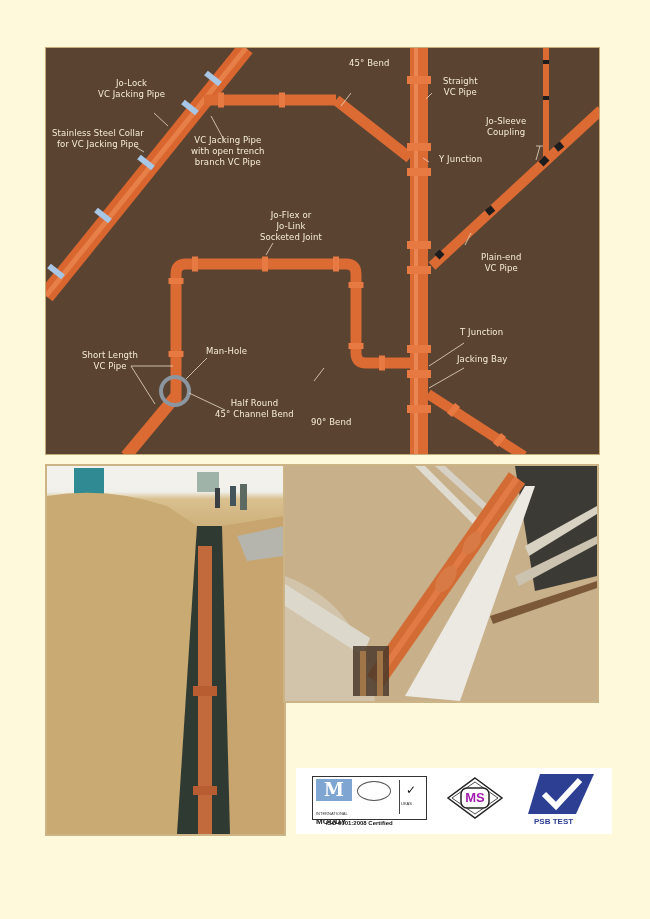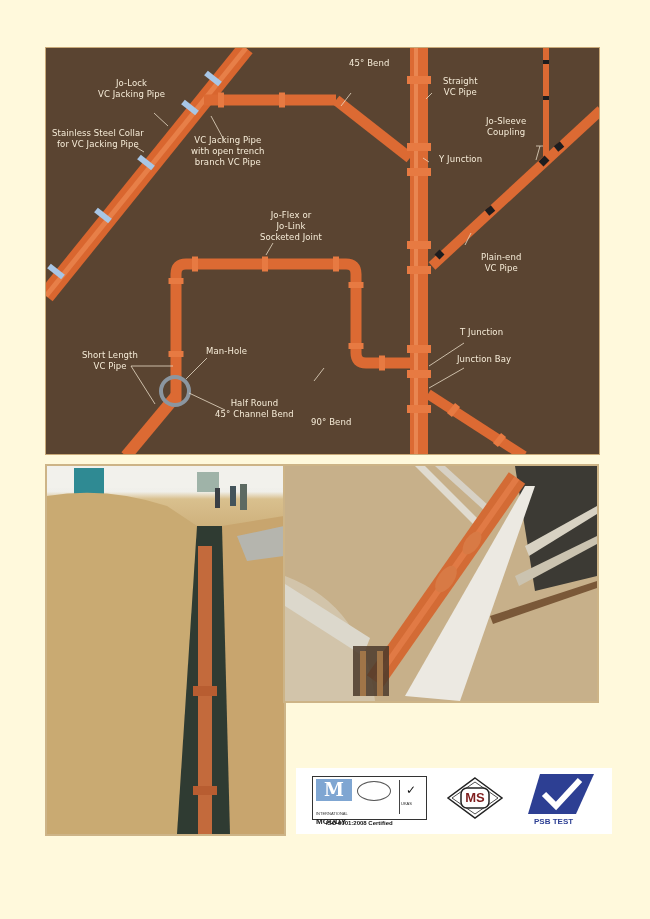--- a/index.html
+++ b/index.html
@@ -151,21 +151,21 @@
   <div class="lbl" style="left:435px;top:204px;">
     <div>Plain-end</div>
     <div>VC Pipe</div>
   </div>
   <div class="lbl" style="left:36px;top:302px;">
     <div>Short Length</div>
     <div>VC Pipe</div>
   </div>
   <div class="lbl" style="left:160px;top:298px;">Man-Hole</div>
   <div class="lbl" style="left:414px;top:279px;">T Junction</div>
-  <div class="lbl" style="left:411px;top:306px;">Junction Bay</div>
+  <div class="lbl" style="left:411px;top:306px;">Jacking Bay</div>
   <div class="lbl" style="left:265px;top:338px;margin-top:31px;">90° Bend</div>
   <div class="lbl" style="left:169px;top:350px;">
     <div>Half Round</div>
     <div>45° Channel Bend</div>
   </div>
 </div>
 
 <div class="photo photo1">
   <svg width="237" height="368" viewBox="0 0 237 368">
     <rect x="0" y="0" width="237" height="22" fill="#f2f1ec"></rect>
@@ -217,21 +217,21 @@
     <div style="position:absolute;left:88px;top:24px;font:4px 'Liberation Sans',sans-serif;color:#222;">UKAS</div>
   </div>
   <div style="position:absolute;left:30px;top:52px;font:bold 6px 'Liberation Sans',sans-serif;color:#111;">ISO 9001:2008 Certified</div>
 
   <div style="position:absolute;left:150px;top:8px;width:58px;height:44px;">
     <svg width="58" height="44" viewBox="0 0 58 44">
       <polygon points="29,2 56,22 29,42 2,22" fill="#fff" stroke="#222" stroke-width="1.5"></polygon>
       <polygon points="29,6 52,22 29,38 6,22" fill="none" stroke="#222" stroke-width="0.8"></polygon>
       <rect x="15" y="12" width="28" height="20" rx="6" fill="#fff" stroke="#222" stroke-width="1.5"></rect>
     </svg>
-    <div style="position:absolute;left:0;top:14px;width:58px;text-align:center;font:bold 13px 'Liberation Sans',sans-serif;color:#7f1d1d;">MS</div>
+    <div style="position:absolute;left:0;top:14px;width:58px;text-align:center;font:bold 13px 'Liberation Sans',sans-serif;color:#a21caf;">MS</div>
   </div>
 
   <div style="position:absolute;left:230px;top:4px;width:70px;height:56px;">
     <svg width="70" height="44" viewBox="0 0 70 44">
       <polygon points="14,2 68,2 50,42 2,42" fill="#2d3f93"></polygon>
       <polyline points="18,22 30,34 54,8" fill="none" stroke="#fff" stroke-width="6"></polyline>
     </svg>
     <div style="position:absolute;left:8px;top:45px;font:bold 8px 'Liberation Sans',sans-serif;color:#2d3f93;">PSB TEST</div>
   </div>
 </div>

